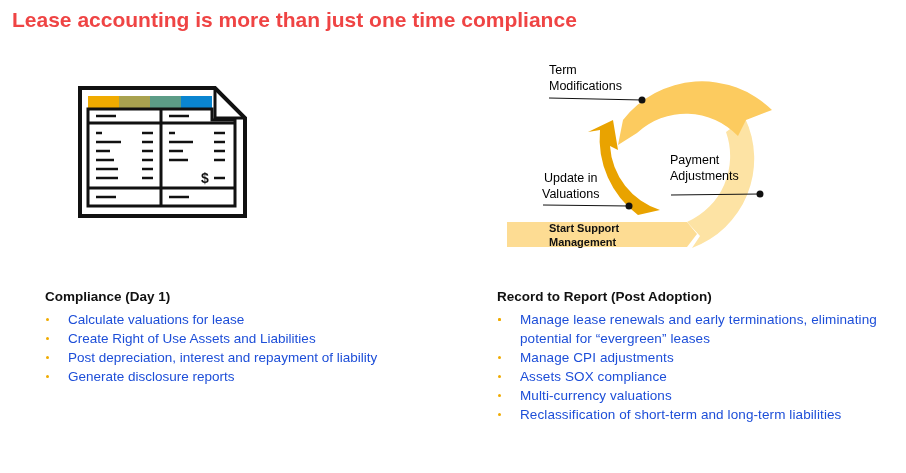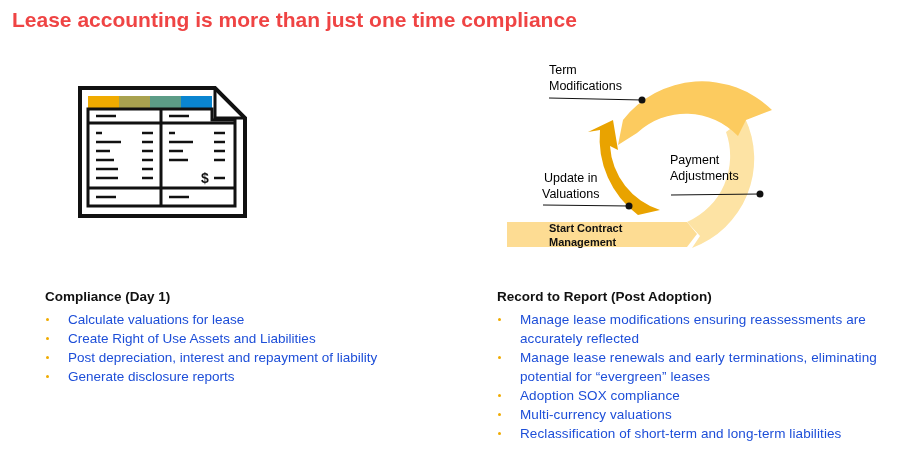--- a/index.html
+++ b/index.html
@@ -113,36 +113,37 @@
 </div>
 <div class="diag-label" style="left:670px; top:152px;">
   <div>Payment</div>
   <div>Adjustments</div>
 </div>
 <div class="diag-label" style="left:542px; top:170px;text-align:center;">
   <div>Update in</div>
   <div>Valuations</div>
 </div>
 <div class="start-label">
-  <div>Start Contract</div>
+  <div>Start Support</div>
   <div>Management</div>
 </div>
 
 <div class="section" id="sec-left">
   <h2>Compliance (Day 1)</h2>
   <ul>
     <li><span class="bullet"></span><span>Calculate valuations for lease</span></li>
     <li><span class="bullet"></span><span>Create Right of Use Assets and Liabilities</span></li>
     <li style="width:365px;"><span class="bullet"></span><span>Post depreciation, interest and repayment of liability</span></li>
     <li><span class="bullet"></span><span>Generate disclosure reports</span></li>
   </ul>
 </div>
 
 <div class="section" id="sec-right">
   <h2>Record to Report (Post Adoption)</h2>
   <ul>
-    <li><span class="bullet"></span><span>Manage lease modifications ensuring reassessments are accurately reflected</span></li>
+    <li><span class="bullet"></span></li>
     <li><span class="bullet"></span><span>Manage lease renewals and early terminations, eliminating potential for “evergreen” leases</span></li>
-    <li><span class="bullet"></span><span>Adoption SOX compliance</span></li>
+    <li><span class="bullet"></span><span>Manage CPI adjustments</span></li>
+    <li><span class="bullet"></span><span>Assets SOX compliance</span></li>
     <li><span class="bullet"></span><span>Multi-currency valuations</span></li>
     <li><span class="bullet"></span><span>Reclassification of short-term and long-term liabilities</span></li>
   </ul>
 </div>
 
 </body></html>

